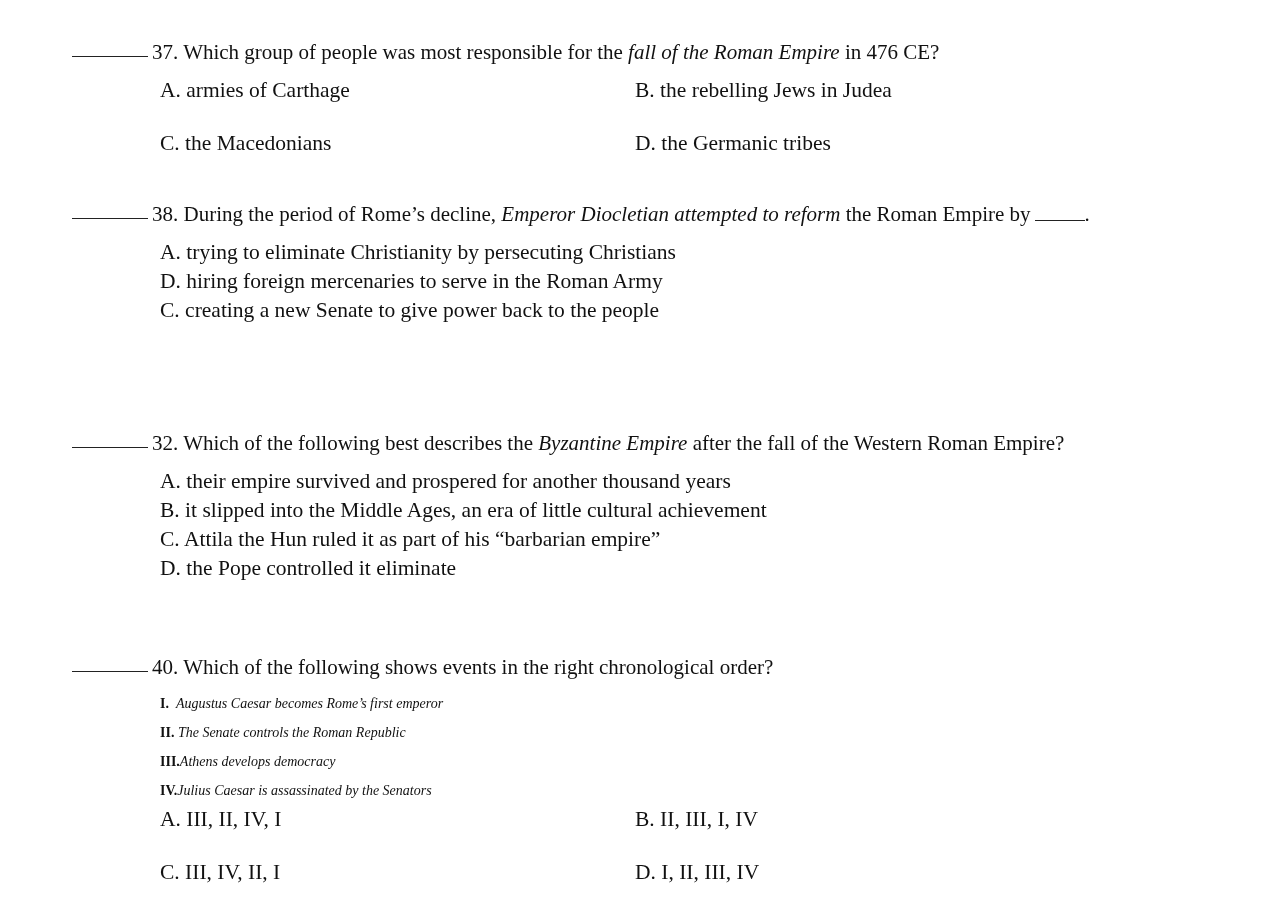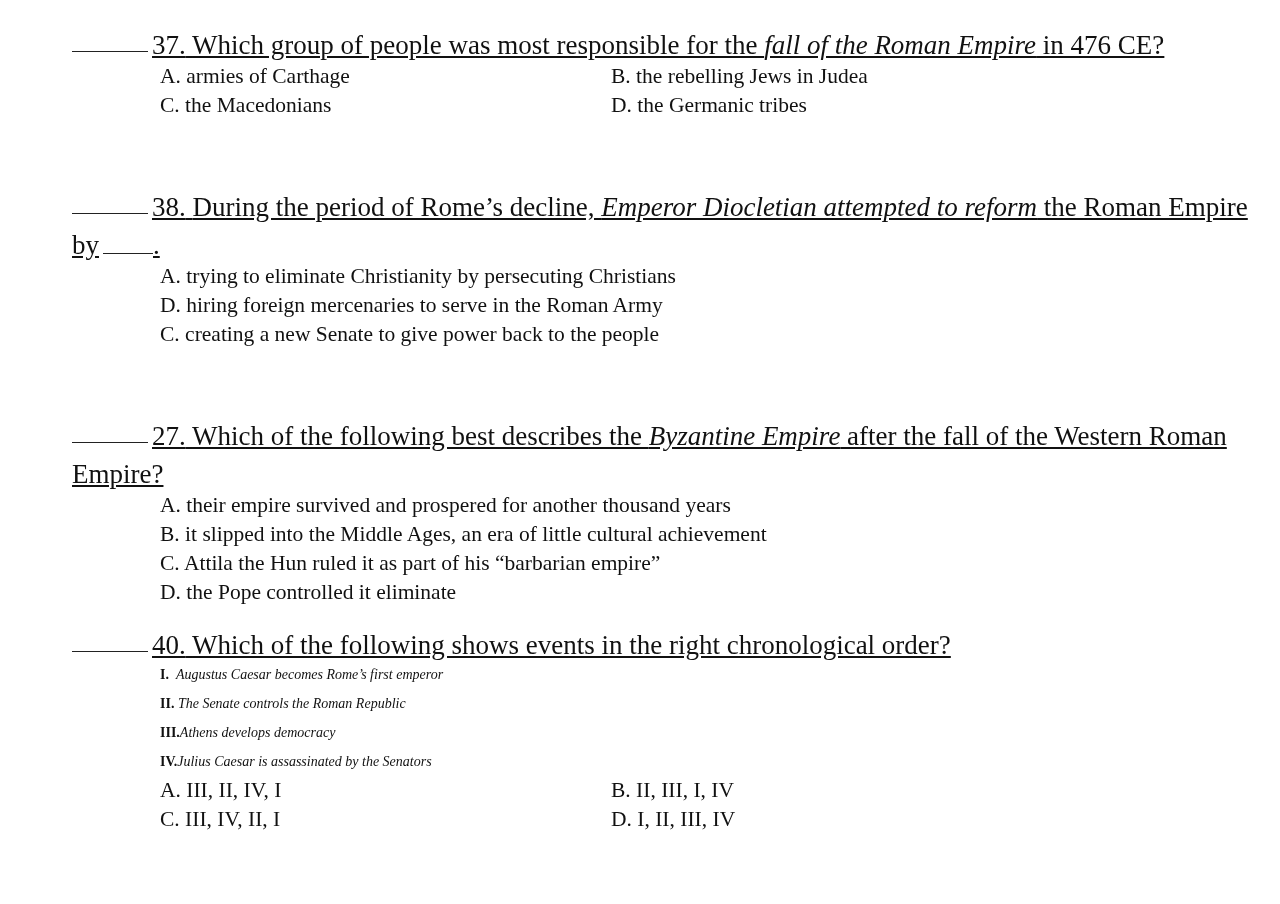--- a/index.html
+++ b/index.html
@@ -1,25 +1,25 @@
 <!DOCTYPE html>
 <html><head>
 <meta charset="utf-8">
 <style>
   html, body { margin: 0; padding: 0; background: #ffffff; }
   body {
     width: 1280px; height: 904px; overflow: hidden; position: relative;
     font-family: "Liberation Serif", "DejaVu Serif", serif; color: #111111;
   }
   .q { position: absolute; left: 72px; width: 1190px; }
-  .stem { font-size: 27px; line-height: 38px; margin: 0; text-decoration: underline; }
+  .stem { font-size: 21px; line-height: 52px; margin: 0; }
   .stem .it { font-style: italic; }
   .blank { display: inline-block; width: 76px; border-bottom: 1.6px solid #222; margin-right: 4px; vertical-align: 2px; height: 1px; }
   .inline-blank { display: inline-block; width: 50px; border-bottom: 1.6px solid #222; height: 1px; vertical-align: 0px; margin-left: 4px; }
-  .opts { margin-left: 88px; font-size: 21.5px; line-height: 29px; }
+  .opts { margin-left: 88px; font-size: 21.5px; line-height: 29px; gap: 24px; }
   .grid2 { display: grid; grid-template-columns: 451px 400px; }
   .opt { white-space: nowrap; }
   .stmt { font-size: 14px; line-height: 29px; white-space: nowrap; }
   .stmt .num { font-weight: bold; font-style: normal; }
   .stmt .txt { font-style: italic; }
 </style>
 </head>
 <body>
 
 <div class="q" style="top:26px;">
@@ -42,32 +42,32 @@
   </p>
   <div class="opts" style="margin-top:-2px;">
     <div class="opt"><span>A.</span> <span>trying to eliminate Christianity by persecuting Christians</span></div>
     <div class="opt"><span>D.</span> <span>hiring foreign mercenaries to serve in the Roman Army</span></div>
     <div class="opt"><span>C.</span> <span>creating a new Senate to give power back to the people</span></div>
   </div>
 </div>
 
 <div class="q" style="top:417px;">
   <p class="stem">
-    <span class="blank"></span><span>27.</span>
+    <span class="blank"></span><span>32.</span>
     <span>Which of the following best describes the </span><span class="it">Byzantine Empire</span><span> after the fall of the Western Roman Empire?</span>
   </p>
   <div class="opts" style="margin-top:-2px;">
     <div class="opt"><span>A.</span> <span>their empire survived and prospered for another thousand years</span></div>
     <div class="opt"><span>B.</span> <span>it slipped into the Middle Ages, an era of little cultural achievement</span></div>
     <div class="opt"><span>C.</span> <span>Attila the Hun ruled it as part of his “barbarian empire”</span></div>
     <div class="opt"><span>D.</span> <span>the Pope controlled it eliminate</span></div>
   </div>
 </div>
 
-<div class="q" style="top:626px;">
+<div class="q" style="top:641px;">
   <p class="stem">
     <span class="blank"></span><span>40.</span>
     <span>Which of the following shows events in the right chronological order?</span>
   </p>
   <div class="opts" style="margin-top:-4px;">
     <div class="stmt"><span class="num">I.</span>&nbsp; <span class="txt">Augustus Caesar becomes Rome’s first emperor</span></div>
     <div class="stmt"><span class="num">II.</span> <span class="txt">The Senate controls the Roman Republic</span></div>
     <div class="stmt"><span class="num">III.</span><span class="txt">Athens develops democracy</span></div>
     <div class="stmt"><span class="num">IV.</span><span class="txt">Julius Caesar is assassinated by the Senators</span></div>
   </div>

